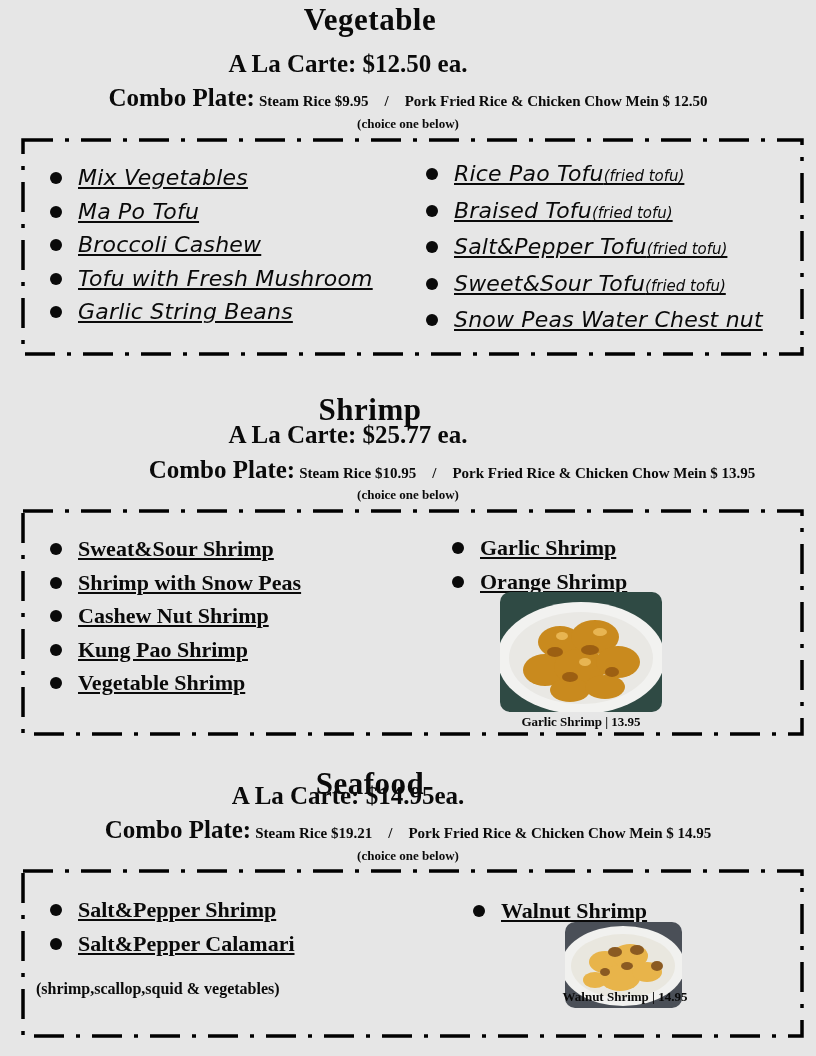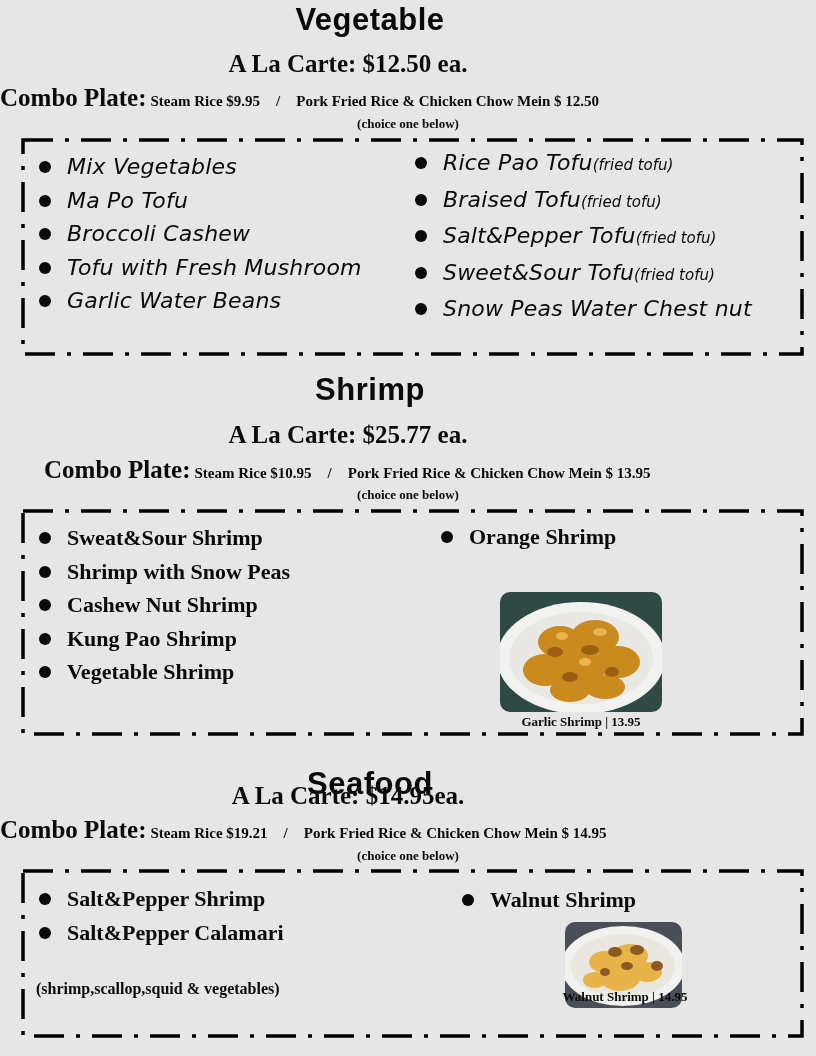--- a/index.html
+++ b/index.html
@@ -1,27 +1,27 @@
 <!DOCTYPE html>
 <html><head>
 <meta charset="utf-8">
 <style>
   html, body { margin:0; padding:0; }
   body { width:816px; height:1056px; background:#e6e6e6; position:relative; overflow:hidden; color:#0a0a0a; font-family:"Liberation Serif", serif; }
   .abs { position:absolute; }
-  .title { left:0; width:740px; text-align:center; font-family:Liberation Sans, sans-serif; font-weight:900; font-size:31px; letter-spacing:0.5px; transform:scaleY(1.02); }
+  .title { left:0; width:740px; text-align:center; font-family:Liberation Serif, serif; font-weight:900; font-size:31px; letter-spacing:0.5px; transform:scaleY(1.02); }
   .alacarte { left:0; width:696px; text-align:center; font-family:"Liberation Serif", serif; font-weight:bold; font-size:25px; }
-  .combo { left:0; width:816px; text-align:left; white-space:nowrap; font-family:"Liberation Serif", serif; font-weight:bold; }
+  .combo { left:0; width:816px; text-align:center; white-space:nowrap; font-family:"Liberation Serif", serif; font-weight:bold; }
   .combo .big { font-size:25px; }
   .combo .small { font-size:15px; }
   .combo .sep { font-size:15px; margin:0 12px; }
   .choice { left:0; width:816px; text-align:center; font-family:"Liberation Serif", serif; font-weight:bold; font-size:13px; }
   .box { position:absolute; }
   .box svg { position:absolute; left:0; top:0; overflow:visible; }
-  ul.items { position:absolute; margin:1px; padding:0; list-style:none; }
+  ul.items { position:absolute; margin:12px; padding:0; list-style:none;text-decoration:underline; }
   ul.items li { position:relative; padding-left:28px; white-space:nowrap; }
   ul.items li .dot { position:absolute; left:0; width:12px; height:12px; border-radius:50%; background:#0a0a0a; }
   .hand { font-family:"DejaVu Sans", sans-serif; font-style:oblique; font-size:22px; line-height:33.5px; letter-spacing:0.2px; }
   .hand li .dot { top:11px; }
   .hand .note { font-size:15px; letter-spacing:0; }
   .serif { font-family:"Liberation Serif", serif; font-weight:bold; font-size:22px; line-height:33.5px; }
   .serif li .dot { top:11px; }
   .sub-note { font-family:"Liberation Serif", serif; font-weight:bold; font-size:16px; }
   .photo { position:absolute; border-radius:10px; overflow:hidden; }
   .caption { position:absolute; font-family:"Liberation Serif", serif; font-weight:bold; font-size:13px; text-align:center; white-space:nowrap; }
@@ -44,33 +44,33 @@
     <svg width="779" height="214">
       <rect x="0" y="0" width="779" height="214" fill="none" stroke="#000" stroke-width="3.5" stroke-dasharray="30 12 4 12"></rect>
     </svg>
   </div>
 
   <ul class="items hand" style="left:38px; top:149px;">
     <li><span class="dot"></span><span>Mix Vegetables</span></li>
     <li><span class="dot"></span><span>Ma Po Tofu</span></li>
     <li><span class="dot"></span><span>Broccoli Cashew</span></li>
     <li><span class="dot"></span><span>Tofu with Fresh Mushroom</span></li>
-    <li><span class="dot"></span><span>Garlic Water Beans</span></li>
+    <li><span class="dot"></span><span>Garlic String Beans</span></li>
   </ul>
   <ul class="items hand" style="left:414px; top:145px;">
     <li><span class="dot"></span><span>Rice Pao Tofu</span><span class="note">(fried tofu)</span></li>
     <li><span class="dot"></span><span>Braised Tofu</span><span class="note">(fried tofu)</span></li>
     <li><span class="dot"></span><span>Salt&amp;Pepper Tofu</span><span class="note">(fried tofu)</span></li>
     <li><span class="dot"></span><span>Sweet&amp;Sour Tofu</span><span class="note">(fried tofu)</span></li>
     <li><span class="dot"></span><span>Snow Peas Water Chest nut</span></li>
   </ul>
 </div>
 
 <div>
-  <div class="abs title" style="top:372px;">Shrimp</div>
+  <div class="abs title" style="top:392px;">Shrimp</div>
   <div class="abs alacarte" style="top:421px;">A La Carte: $25.77 ea.</div>
   <div class="abs combo" style="top:456px;padding-left:44px;">
     <span class="big">Combo Plate:</span>
     <span class="small">Steam Rice $10.95</span>
     <span class="sep">/</span>
     <span class="small">Pork Fried Rice &amp; Chicken Chow Mein $ 13.95</span>
   </div>
   <div class="abs choice" style="top:487px;">(choice one below)</div>
 
   <div class="box" style="left:23px; top:511px; width:779px; height:223px;">
@@ -80,20 +80,21 @@
   </div>
 
   <ul class="items serif" style="left:38px; top:520px;">
     <li><span class="dot"></span><span>Sweat&amp;Sour Shrimp</span></li>
     <li><span class="dot"></span><span>Shrimp with Snow Peas</span></li>
     <li><span class="dot"></span><span>Cashew Nut Shrimp</span></li>
     <li><span class="dot"></span><span>Kung Pao Shrimp</span></li>
     <li><span class="dot"></span><span>Vegetable Shrimp</span></li>
   </ul>
   <ul class="items serif" style="left:440px; top:519px;">
+    <li><span class="dot"></span><span>Garlic Shrimp</span></li>
     <li><span class="dot"></span><span>Orange Shrimp</span></li>
   </ul>
 
   <div class="photo" style="left:500px; top:592px; width:162px; height:120px;">
     <svg width="162" height="120" viewBox="0 0 162 120">
       <rect width="162" height="120" fill="#2f4a44"></rect>
       <ellipse cx="81" cy="66" rx="84" ry="56" fill="#f2f2f0"></ellipse>
       <ellipse cx="81" cy="66" rx="72" ry="46" fill="#e9e8e4"></ellipse>
       <g fill="#c98a1e">
         <ellipse cx="60" cy="50" rx="22" ry="16"></ellipse>

